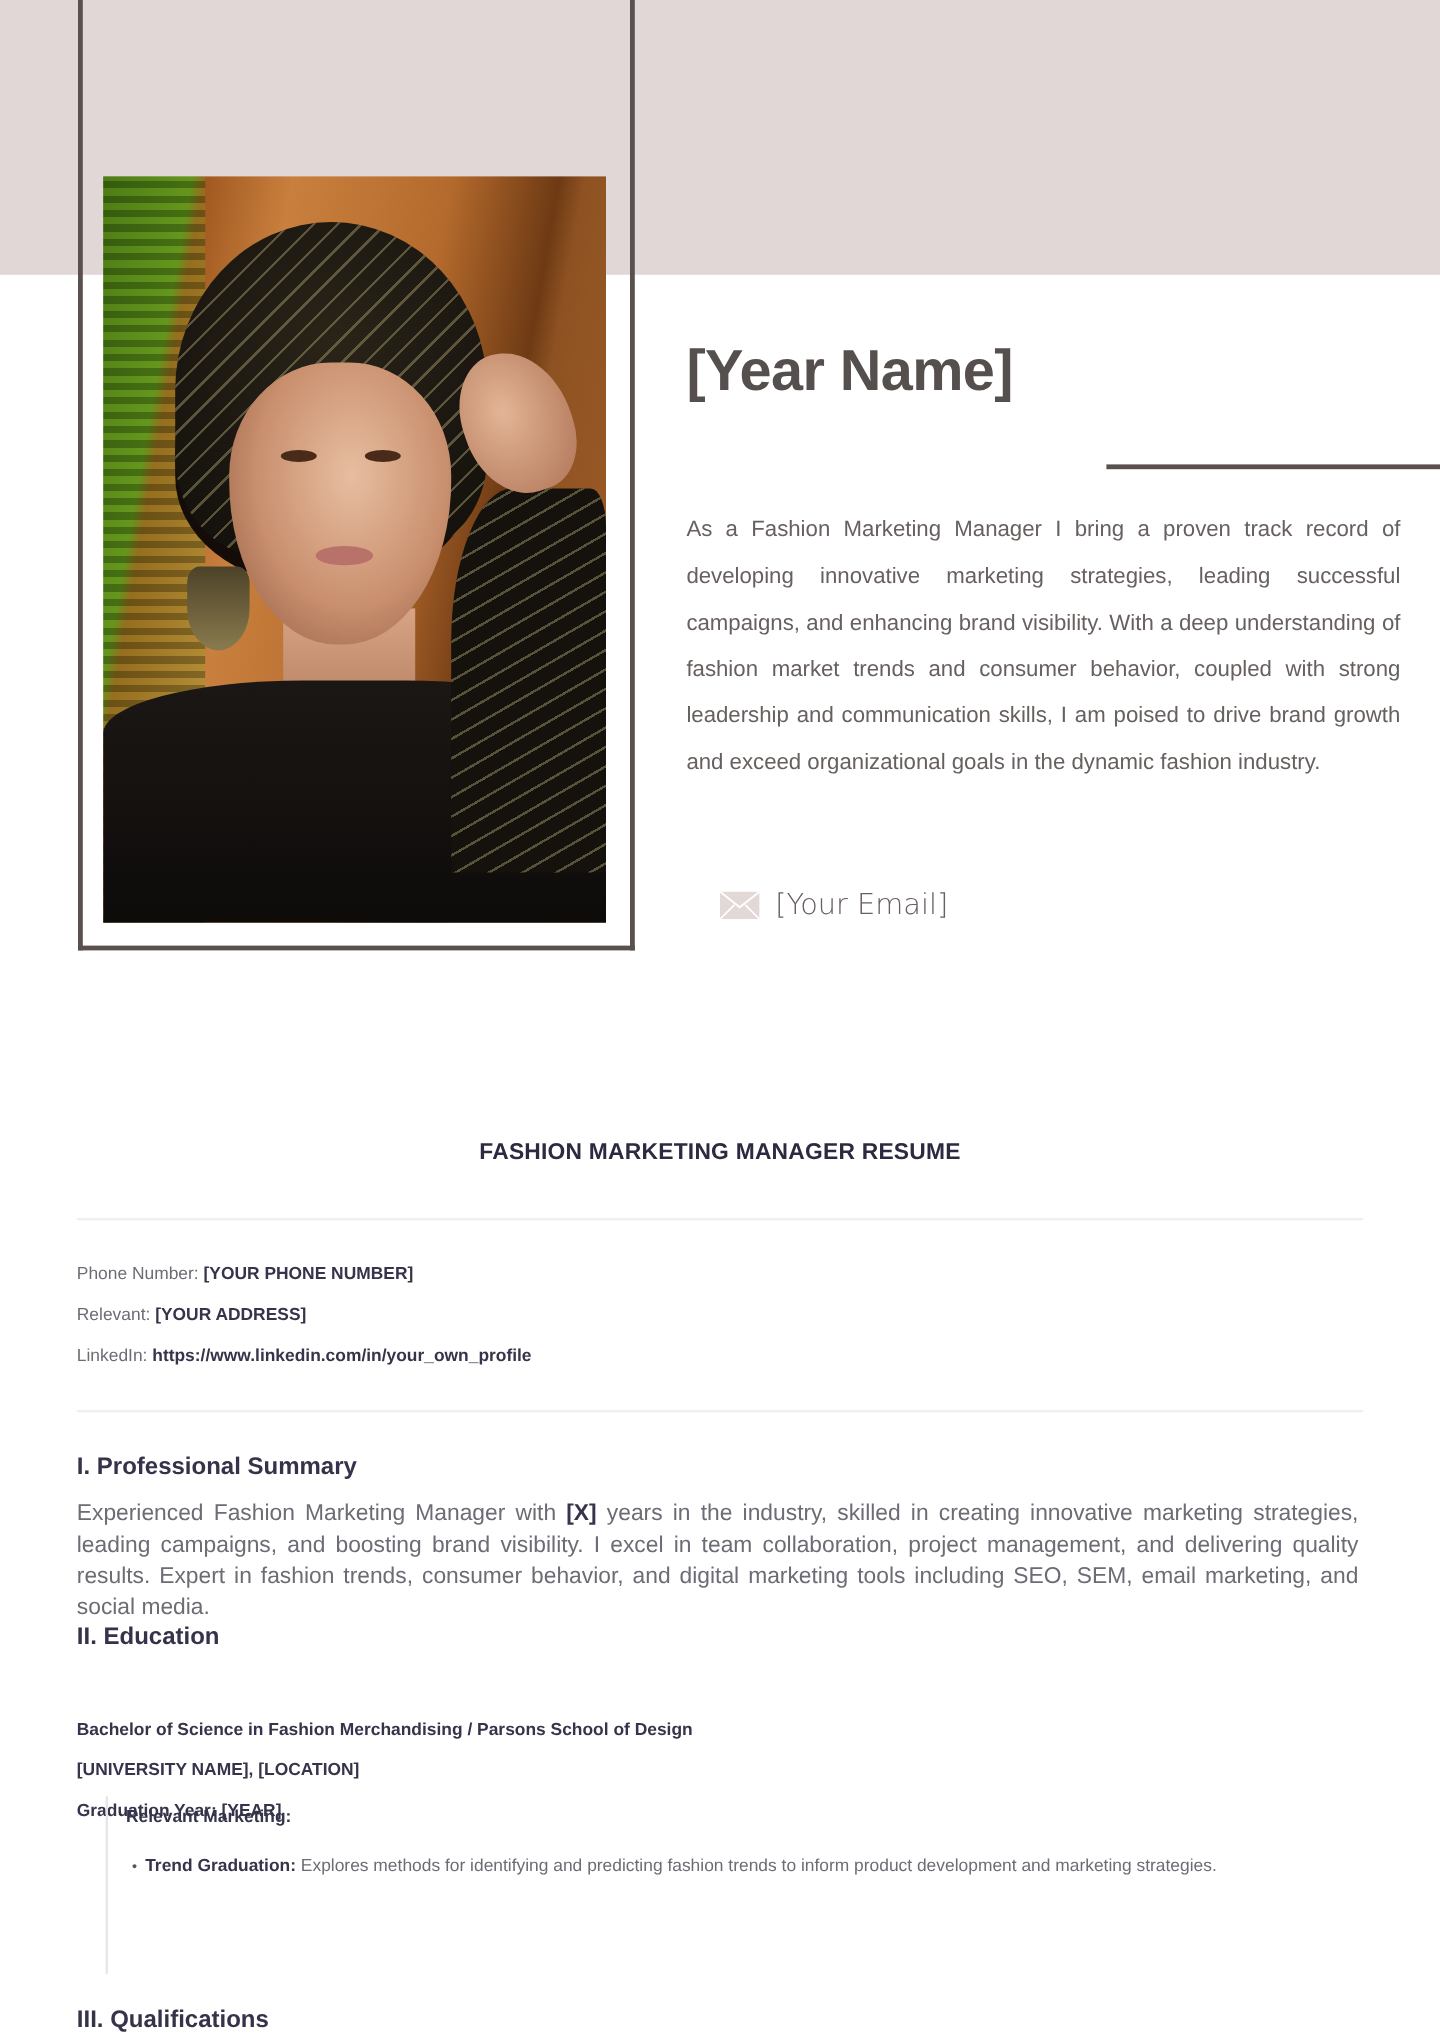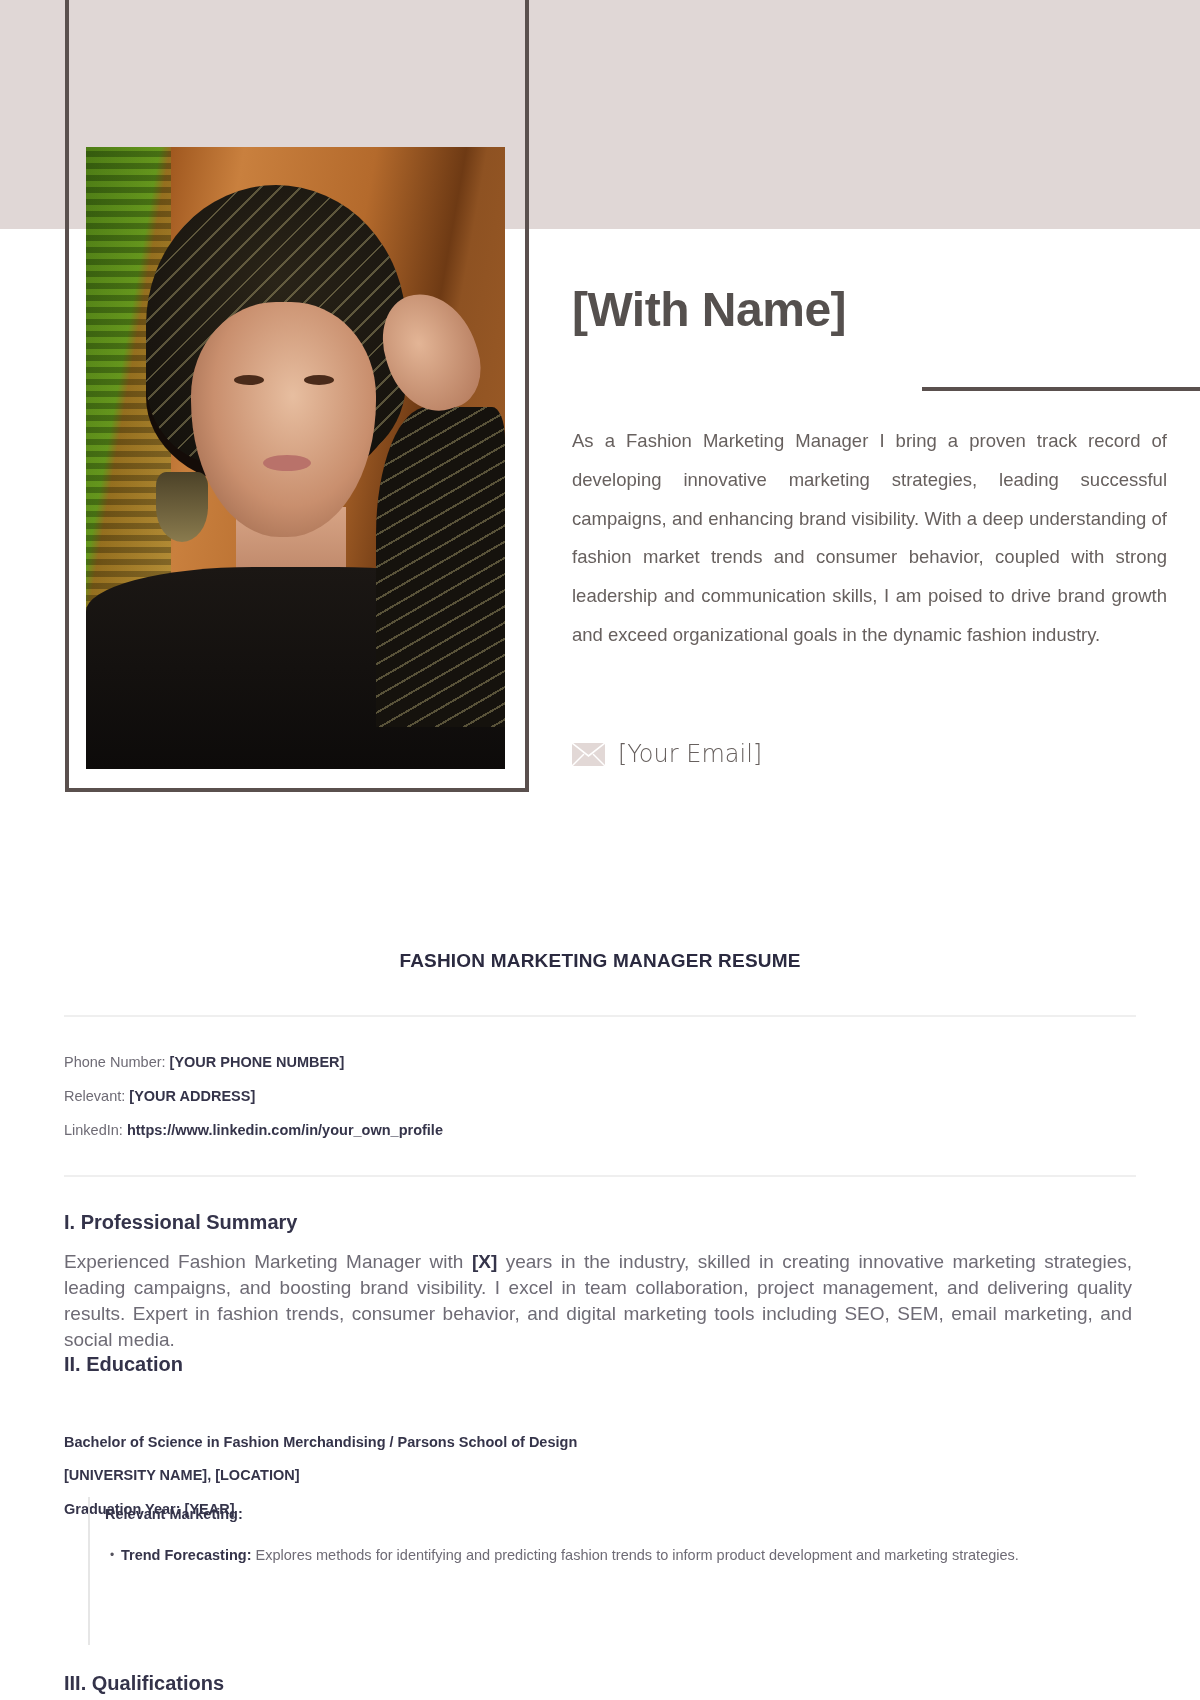--- a/index.html
+++ b/index.html
@@ -42,21 +42,21 @@
     background: linear-gradient(180deg, #4c4228 0%, #8a7b4e 100%); }
 
   .name { position: absolute; left: 572px; top: 282px; font-size: 48px; font-weight: 700; color: #55504e; letter-spacing: -0.5px; }
   .name-rule { position: absolute; left: 922px; top: 387px; width: 278px; height: 4px; background: #5a504e; }
 
   .intro {
     position: absolute; left: 572px; top: 422px; width: 595px;
     font-size: 18.5px; line-height: 38.8px; color: #67605e; text-align: justify;
   }
 
-  .email-row { position: absolute; left: 572px; top: 740px; display: flex; align-items: center; }
+  .email-row { position: absolute; left: 600px; top: 740px; display: flex; align-items: center; }
   .email-icon { width: 33px; height: 23px; margin-right: 13px; }
   .email-text { font-size: 24px; color: #67605e; font-family: "DejaVu Sans", sans-serif; font-weight: 300; }
 
   .doc-title {
     position: absolute; left: 0; width: 1200px; top: 950px; text-align: center;
     font-size: 19px; font-weight: 700; color: #2b2a40; letter-spacing: 0.2px;
   }
   .hr { position: absolute; left: 64px; width: 1072px; height: 2px; background: #efefef; }
 
   .contact { position: absolute; left: 64px; font-size: 14.5px; color: #6e6b75; }
@@ -89,21 +89,21 @@
   <div class="body"></div>
   <div class="scarf-tail"></div>
   <div class="face"></div>
   <div class="eye" style="left:148px"></div>
   <div class="eye" style="left:218px"></div>
   <div class="lips"></div>
   <div class="tassel"></div>
   <div class="hand"></div>
 </div>
 
-<div class="name">[With Name]</div>
+<div class="name">[Year Name]</div>
 <div class="name-rule"></div>
 
 <p class="intro">As a Fashion Marketing Manager I bring a proven track record of developing innovative marketing strategies, leading successful campaigns, and enhancing brand visibility. With a deep understanding of fashion market trends and consumer behavior, coupled with strong leadership and communication skills, I am poised to drive brand growth and exceed organizational goals in the dynamic fashion industry.</p>
 
 <div class="email-row">
   <svg class="email-icon" viewBox="0 0 33 23">
     <rect x="0" y="0" width="33" height="23" fill="#e2d8d6"></rect>
     <polyline points="0,0 16.5,13 33,0" fill="none" stroke="#ffffff" stroke-width="1.6"></polyline>
     <polyline points="0,23 12,11" fill="none" stroke="#ffffff" stroke-width="1.4"></polyline>
     <polyline points="33,23 21,11" fill="none" stroke="#ffffff" stroke-width="1.4"></polyline>
@@ -133,16 +133,16 @@
 <p class="para" style="top:1249px"><span>Experienced Fashion Marketing Manager with </span><b>[X]</b><span> years in the industry, skilled in creating innovative marketing strategies, leading campaigns, and boosting brand visibility. I excel in team collaboration, project management, and delivering quality results. Expert in fashion trends, consumer behavior, and digital marketing tools including SEO, SEM, email marketing, and social media.</span></p>
 
 <h2 class="section-h" style="top:1353px">II. Education</h2>
 <div class="edu-line" style="top:1396px">Bachelor of Science in Fashion Merchandising / Parsons School of Design</div>
 <div class="edu-line" style="top:1429px">[UNIVERSITY NAME], [LOCATION]</div>
 <div class="edu-line" style="top:1463px">Graduation Year: [YEAR]</div>
 
 <div class="quote"></div>
 <div class="quote-h">Relevant Marketing:</div>
 <ul class="bullets">
-  <li><b>Trend Forecasting:</b><span> Explores methods for identifying and predicting fashion trends to inform product development and marketing strategies.</span></li>
+  <li><b>Trend Graduation:</b><span> Explores methods for identifying and predicting fashion trends to inform product development and marketing strategies.</span></li>
 </ul>
 
 <h2 class="section-h" style="top:1672px">III. Qualifications</h2>
 
 </body></html>

